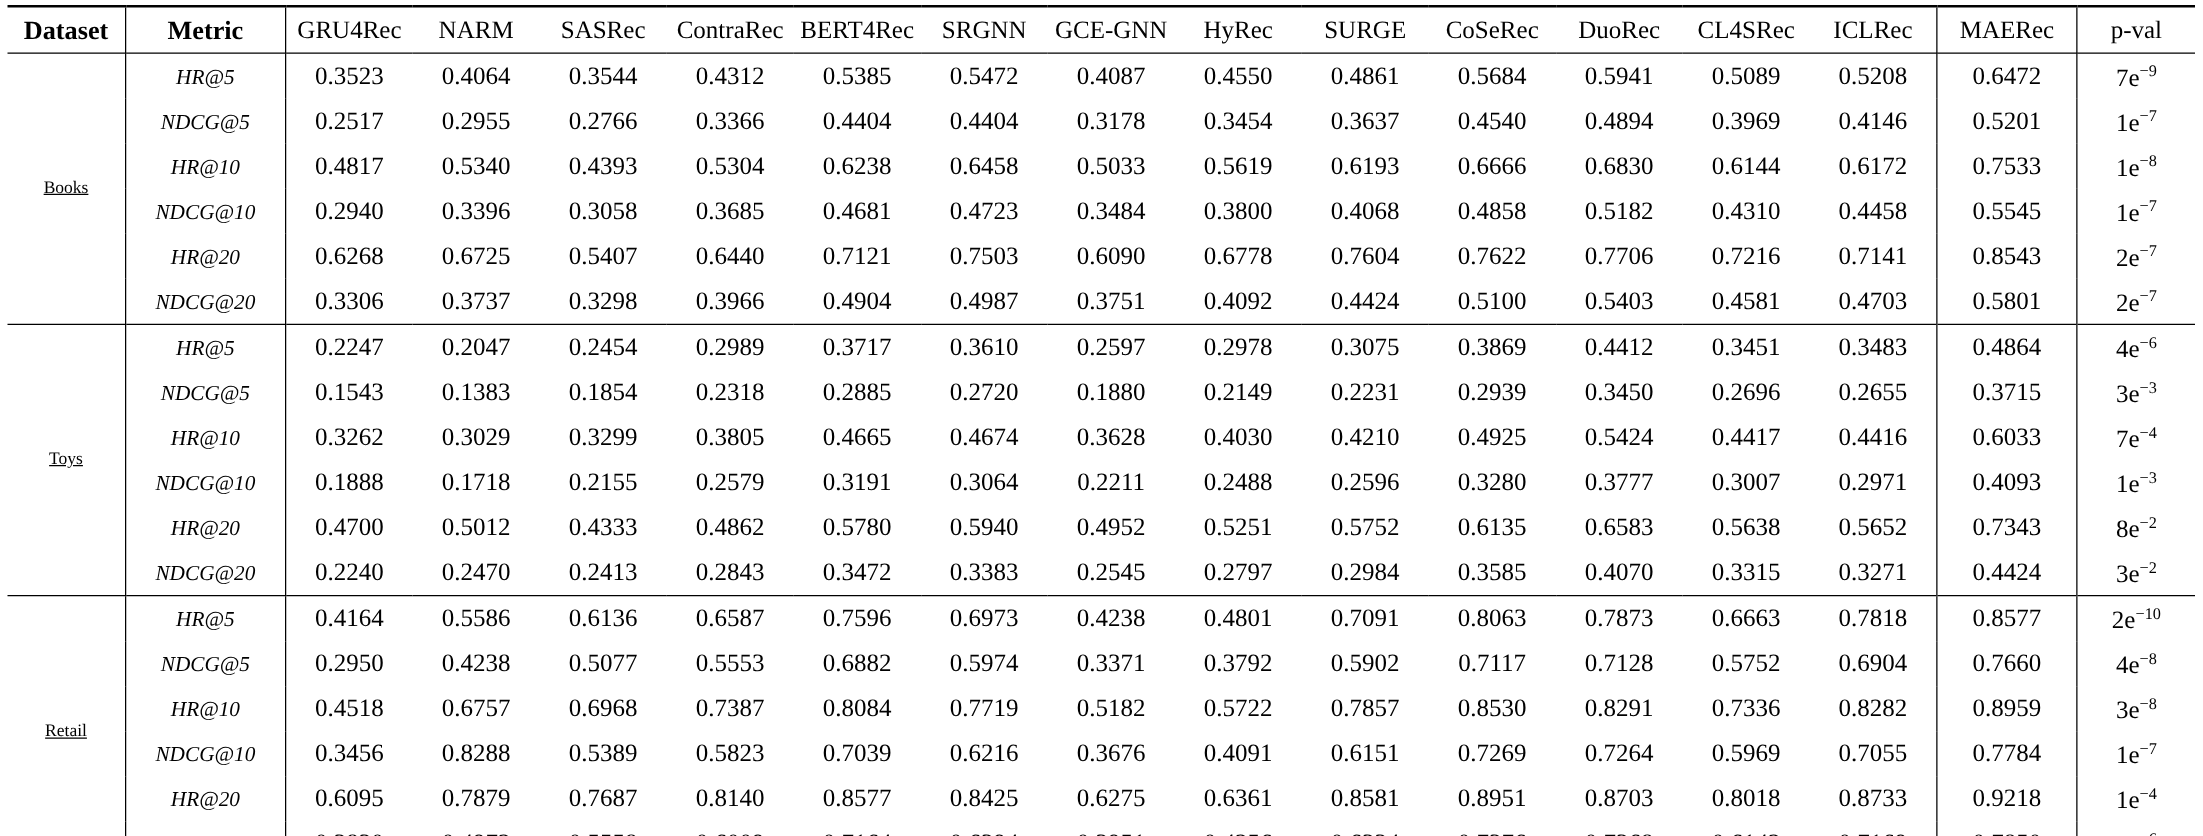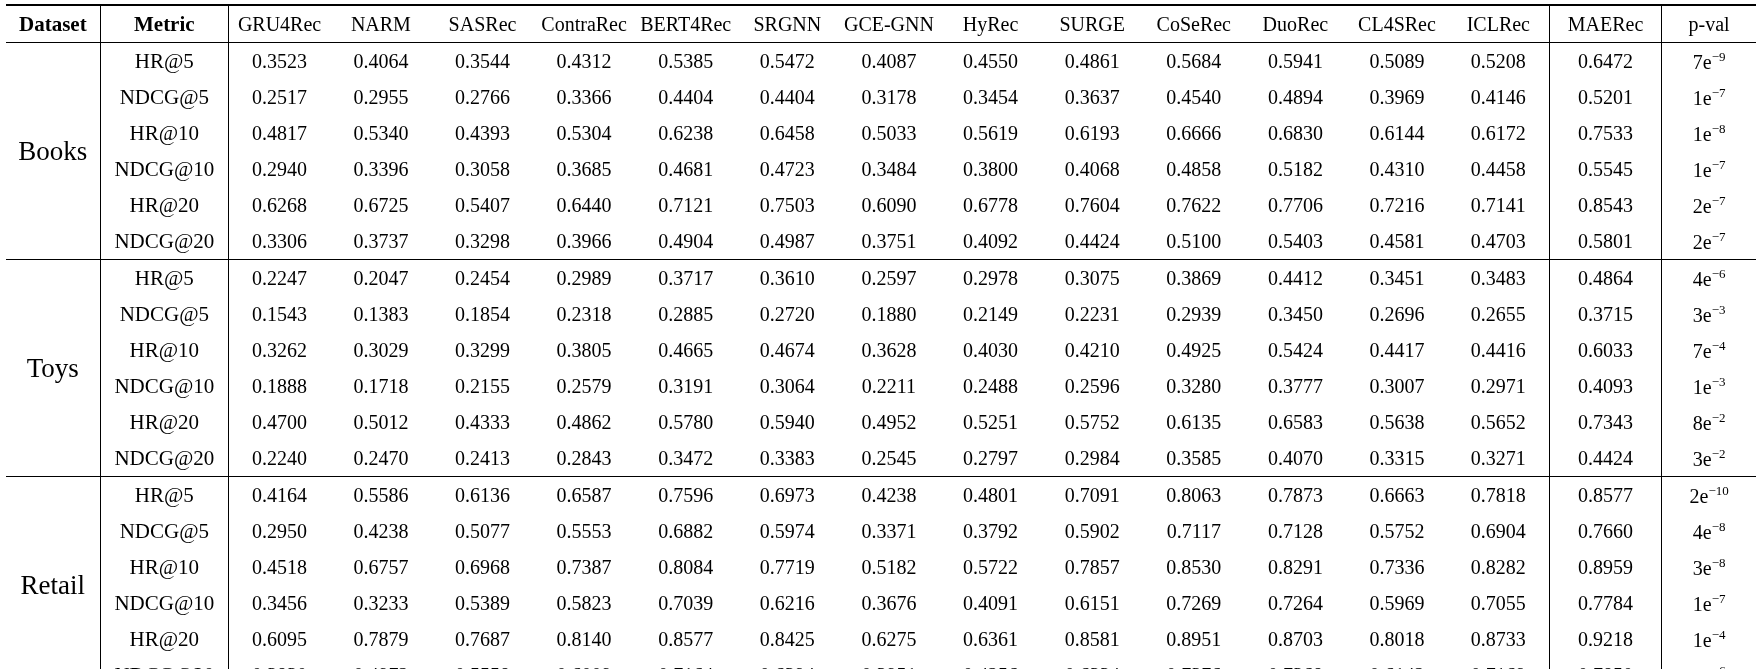--- a/index.html
+++ b/index.html
@@ -40,26 +40,28 @@
 
   
   .vr-right { border-right: 1.2px solid #000; }
 
   th.dataset-h, th.metric-h {
     font-weight: bold;
     font-family: "Liberation Serif", serif;
     font-size: 21px;
   }
   td.dataset-cell {
-    font-size: 27px;
+    font-size: 14px;
+    text-decoration: underline;
   }
   td.metric-cell {
-    font-size: 21px;
+    font-size: 17px;
     padding-left: 4px;
     padding-right: 4px;
+    font-style: italic;
   }
   th.model-h {
     font-weight: normal;
     font-size: 20px;
   }
   td.num { font-size: 20px; }
   td.best { font-weight: normal; }
   td.pval {
     font-size: 20px;
     text-align: left;
@@ -399,21 +401,21 @@
         <td class="num">0.8530</td>
         <td class="num">0.8291</td>
         <td class="num">0.7336</td>
         <td class="num vr-right">0.8282</td>
         <td class="num best vr-right">0.8959</td>
         <td class="pval"><span>3e</span><sup>−8</sup></td>
       </tr>
       <tr>
         <td class="metric-cell vr-right">NDCG@10</td>
         <td class="num">0.3456</td>
-        <td class="num">0.3233</td>
+        <td class="num">0.8288</td>
         <td class="num">0.5389</td>
         <td class="num">0.5823</td>
         <td class="num">0.7039</td>
         <td class="num">0.6216</td>
         <td class="num">0.3676</td>
         <td class="num">0.4091</td>
         <td class="num">0.6151</td>
         <td class="num">0.7269</td>
         <td class="num">0.7264</td>
         <td class="num">0.5969</td>

